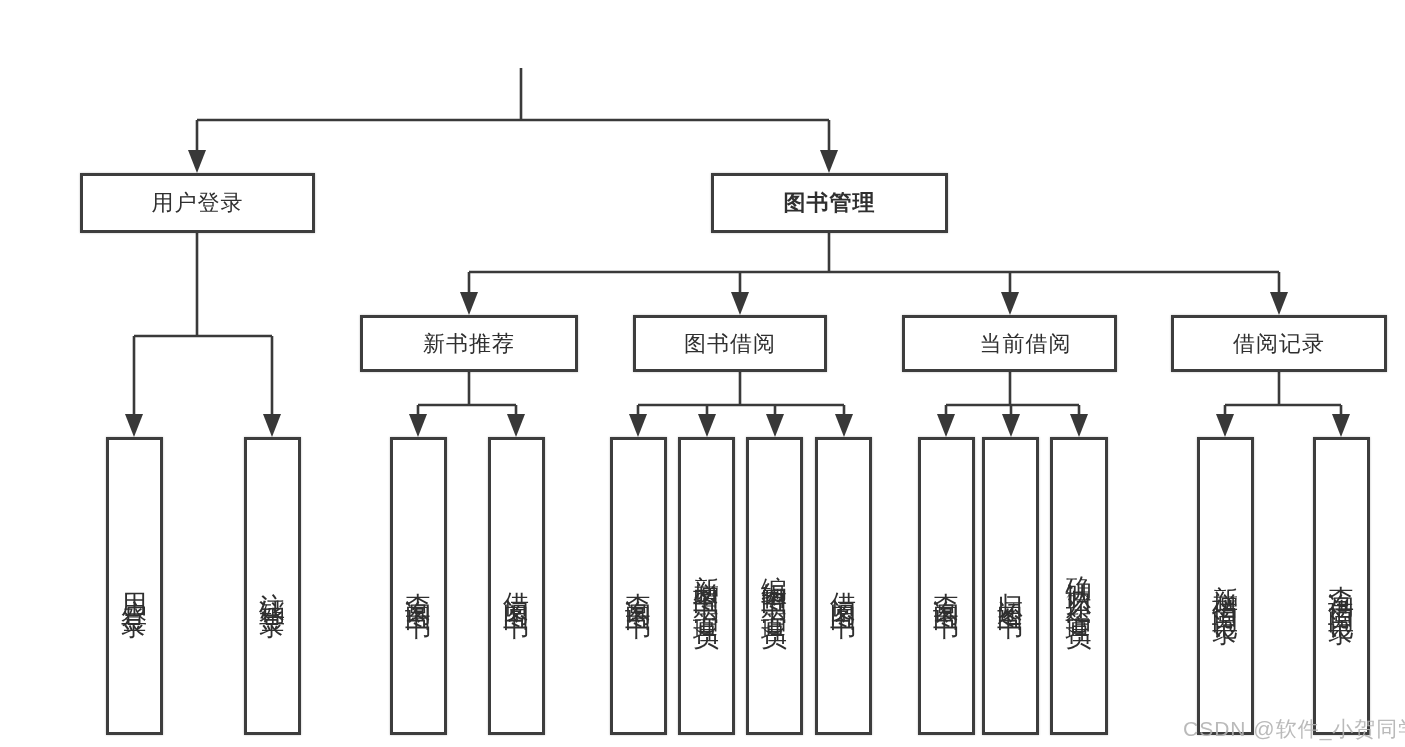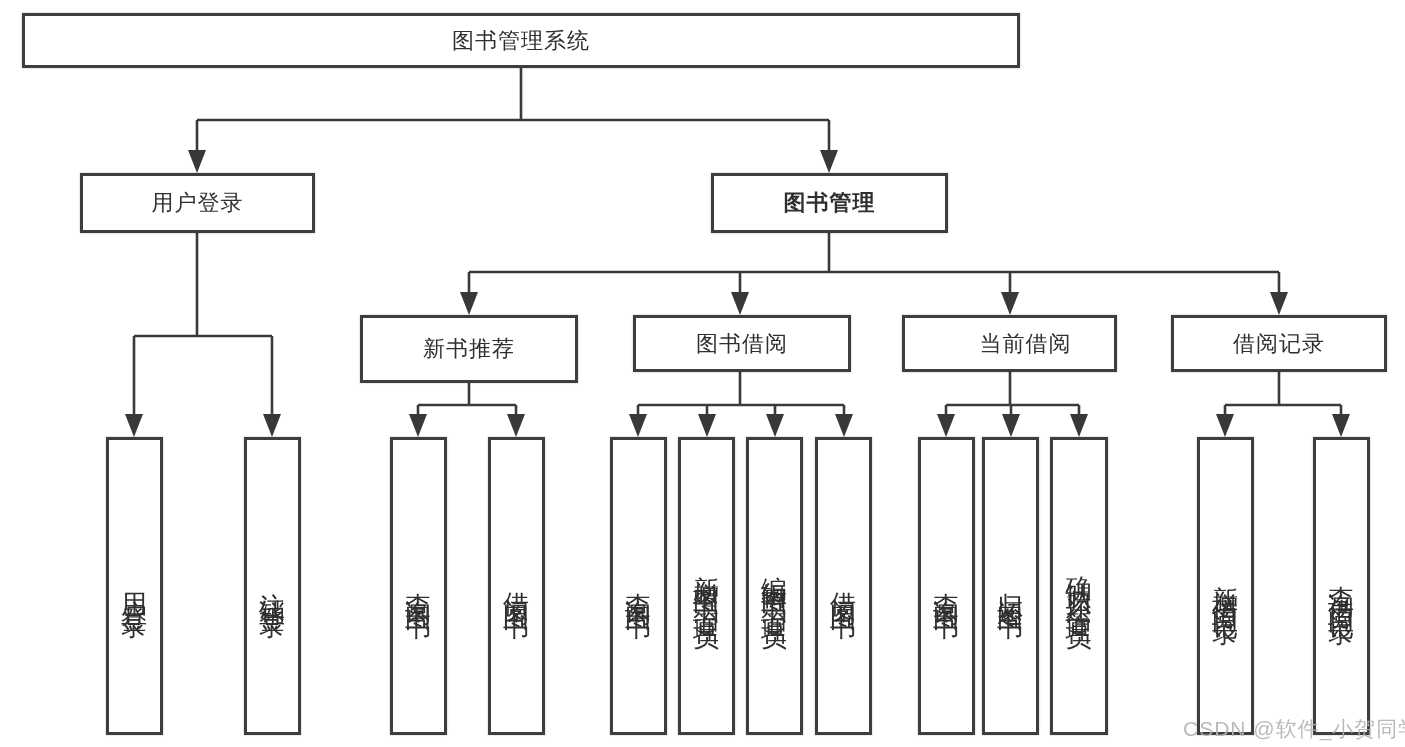--- a/index.html
+++ b/index.html
@@ -76,35 +76,32 @@
     <path d="M1010,372 V405 M946,405 H1079 M946,405 V418 M1011,405 V418 M1079,405 V418"></path>
     <polygon points="937,414 955,414 946,437"></polygon>
     <polygon points="1002,414 1020,414 1011,437"></polygon>
     <polygon points="1070,414 1088,414 1079,437"></polygon>
 
     <path d="M1279,372 V405 M1225,405 H1341 M1225,405 V418 M1341,405 V418"></path>
     <polygon points="1216,414 1234,414 1225,437"></polygon>
     <polygon points="1332,414 1350,414 1341,437"></polygon>
   </svg>
 
-  <div class="box" style="left:22px;top:13px;width:998px;height:55px;">
-    <span class="h-label">图书管理系统</span>
-  </div>
 
   <div class="box" style="left:80px;top:173px;width:235px;height:60px;">
     <span class="h-label">用户登录</span>
   </div>
   <div class="box" style="left:711px;top:173px;width:237px;height:60px;font-weight:bold;">
     <span class="h-label">图书管理</span>
   </div>
 
-  <div class="box" style="left:360px;top:315px;width:218px;height:68px;">
+  <div class="box" style="left:360px;top:315px;width:218px;height:57px;">
     <span class="h-label">新书推荐</span>
   </div>
-  <div class="box" style="left:633px;top:315px;width:218px;height:57px;">
+  <div class="box" style="left:633px;top:315px;width:194px;height:57px;">
     <span class="h-label">图书借阅</span>
   </div>
   <div class="box" style="left:902px;top:315px;width:215px;height:57px;padding-left:32px;">
     <span class="h-label">当前借阅</span>
   </div>
   <div class="box" style="left:1171px;top:315px;width:216px;height:57px;font-family:Liberation Serif, serif;">
     <span class="h-label">借阅记录</span>
   </div>
 
   <div class="box" style="left:106px;top:437px;width:57px;height:298px;">

